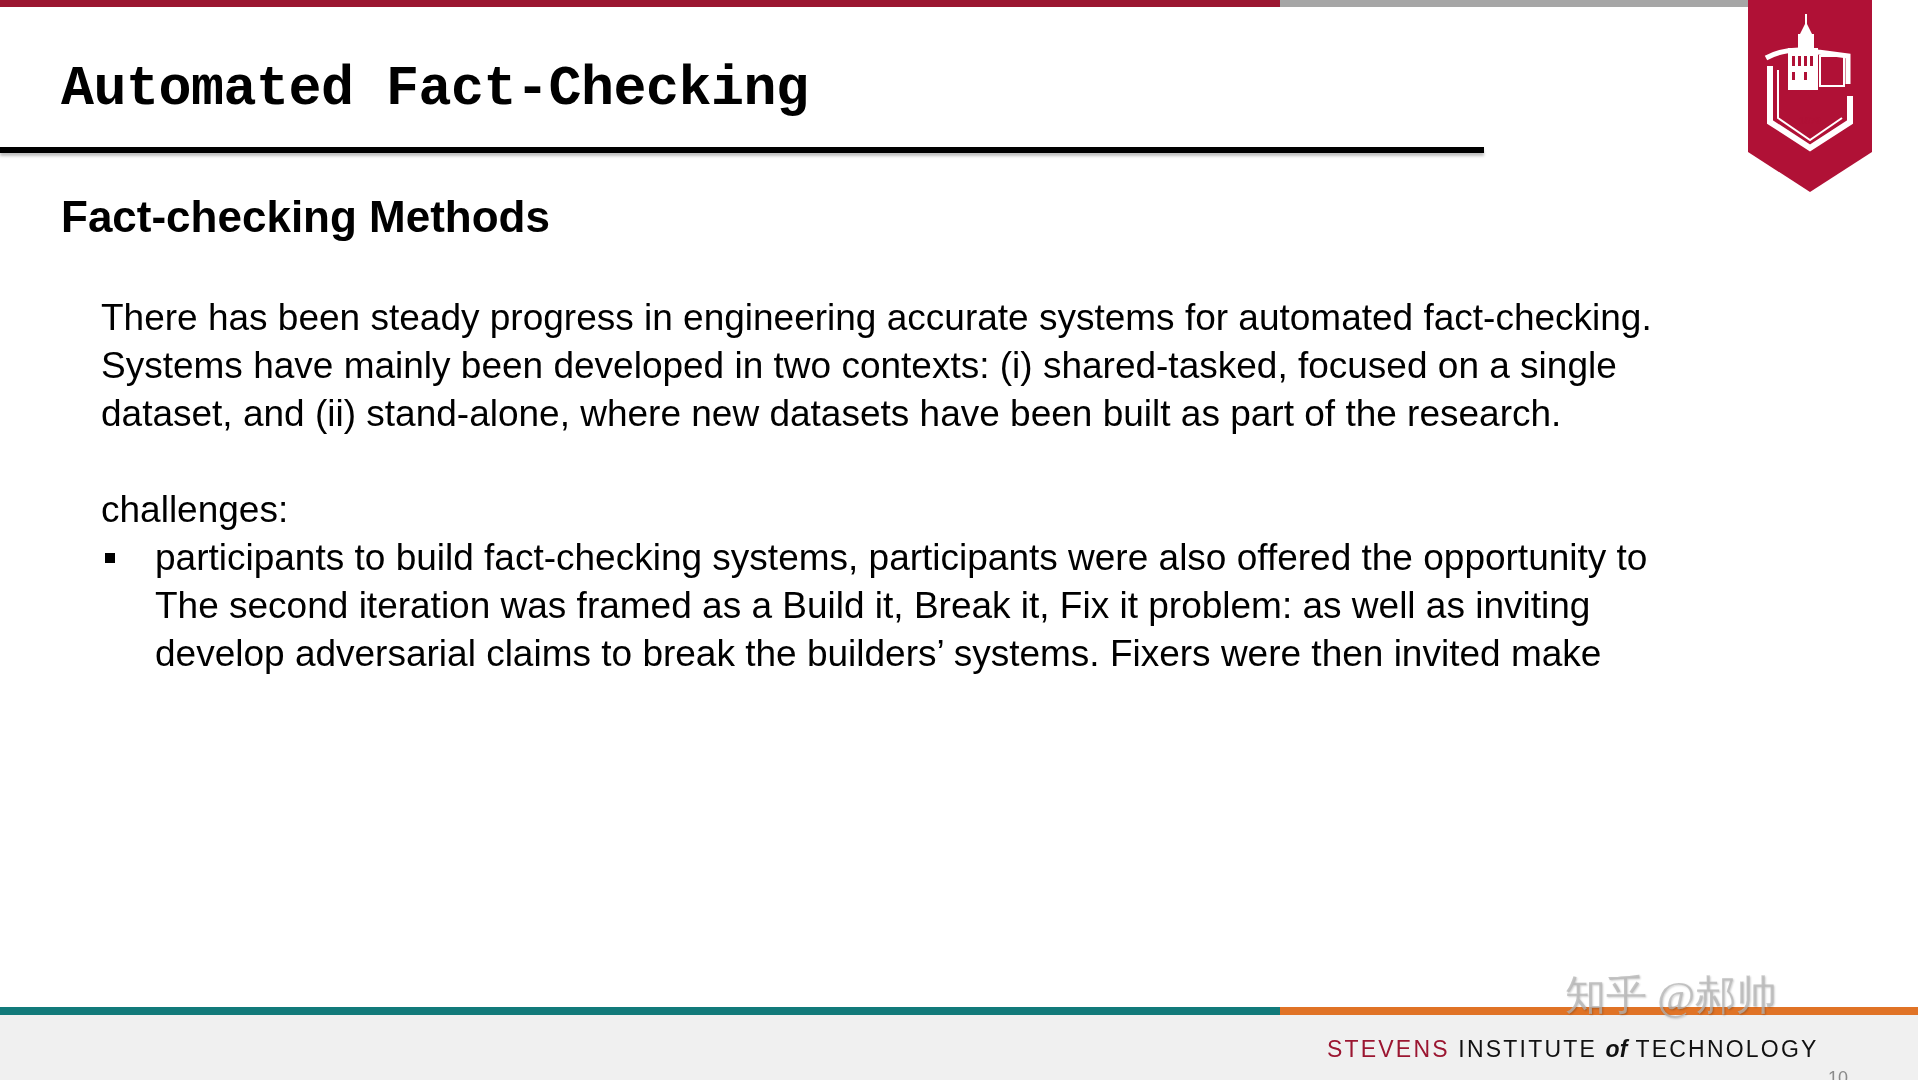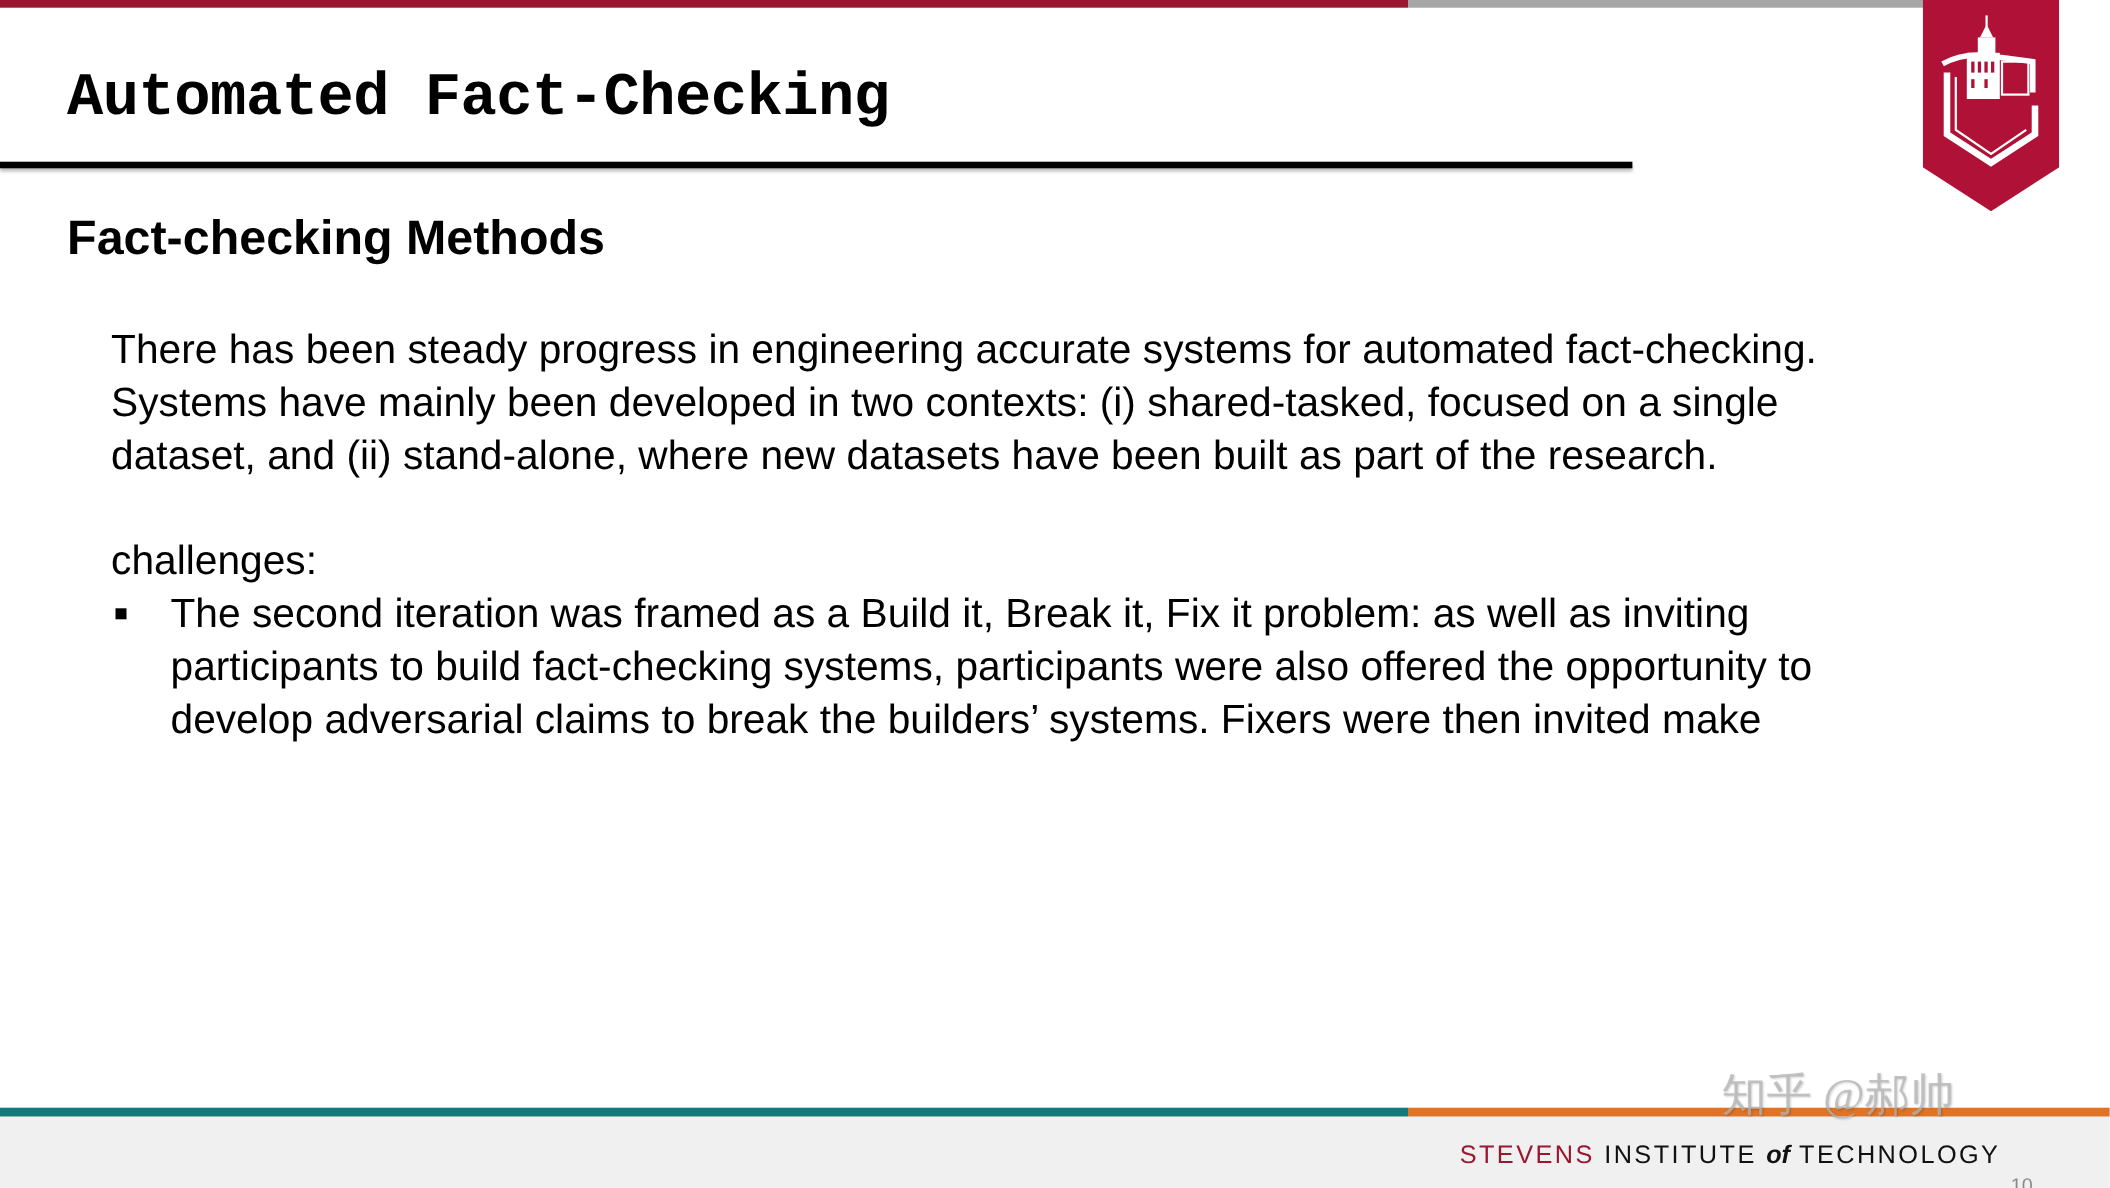--- a/index.html
+++ b/index.html
@@ -103,22 +103,22 @@
     <span class="bullet-line">Systems have mainly been developed in two contexts: (i) shared-tasked, focused on a single</span>
     <span class="bullet-line">dataset, and (ii) stand-alone, where new datasets have been built as part of the research.</span>
   </div>
   <div class="para-gap"></div>
   <div class="para">
     <span class="bullet-line">challenges:</span>
   </div>
   <ul class="bullet-list">
     <li class="bullet-item">
       <span class="bullet-marker"></span>
+      <span class="bullet-line">participants to build fact-checking systems, participants were also offered the opportunity to</span>
       <span class="bullet-line">The second iteration was framed as a Build it, Break it, Fix it problem: as well as inviting</span>
-      <span class="bullet-line">participants to build fact-checking systems, participants were also offered the opportunity to</span>
       <span class="bullet-line">develop adversarial claims to break the builders’ systems. Fixers were then invited make</span>
     </li>
   </ul>
 </div>
 
 <div class="footer"></div>
 <div class="bottom-bar-teal"></div>
 <div class="bottom-bar-orange"></div>
 
 <div class="footer-brand">

